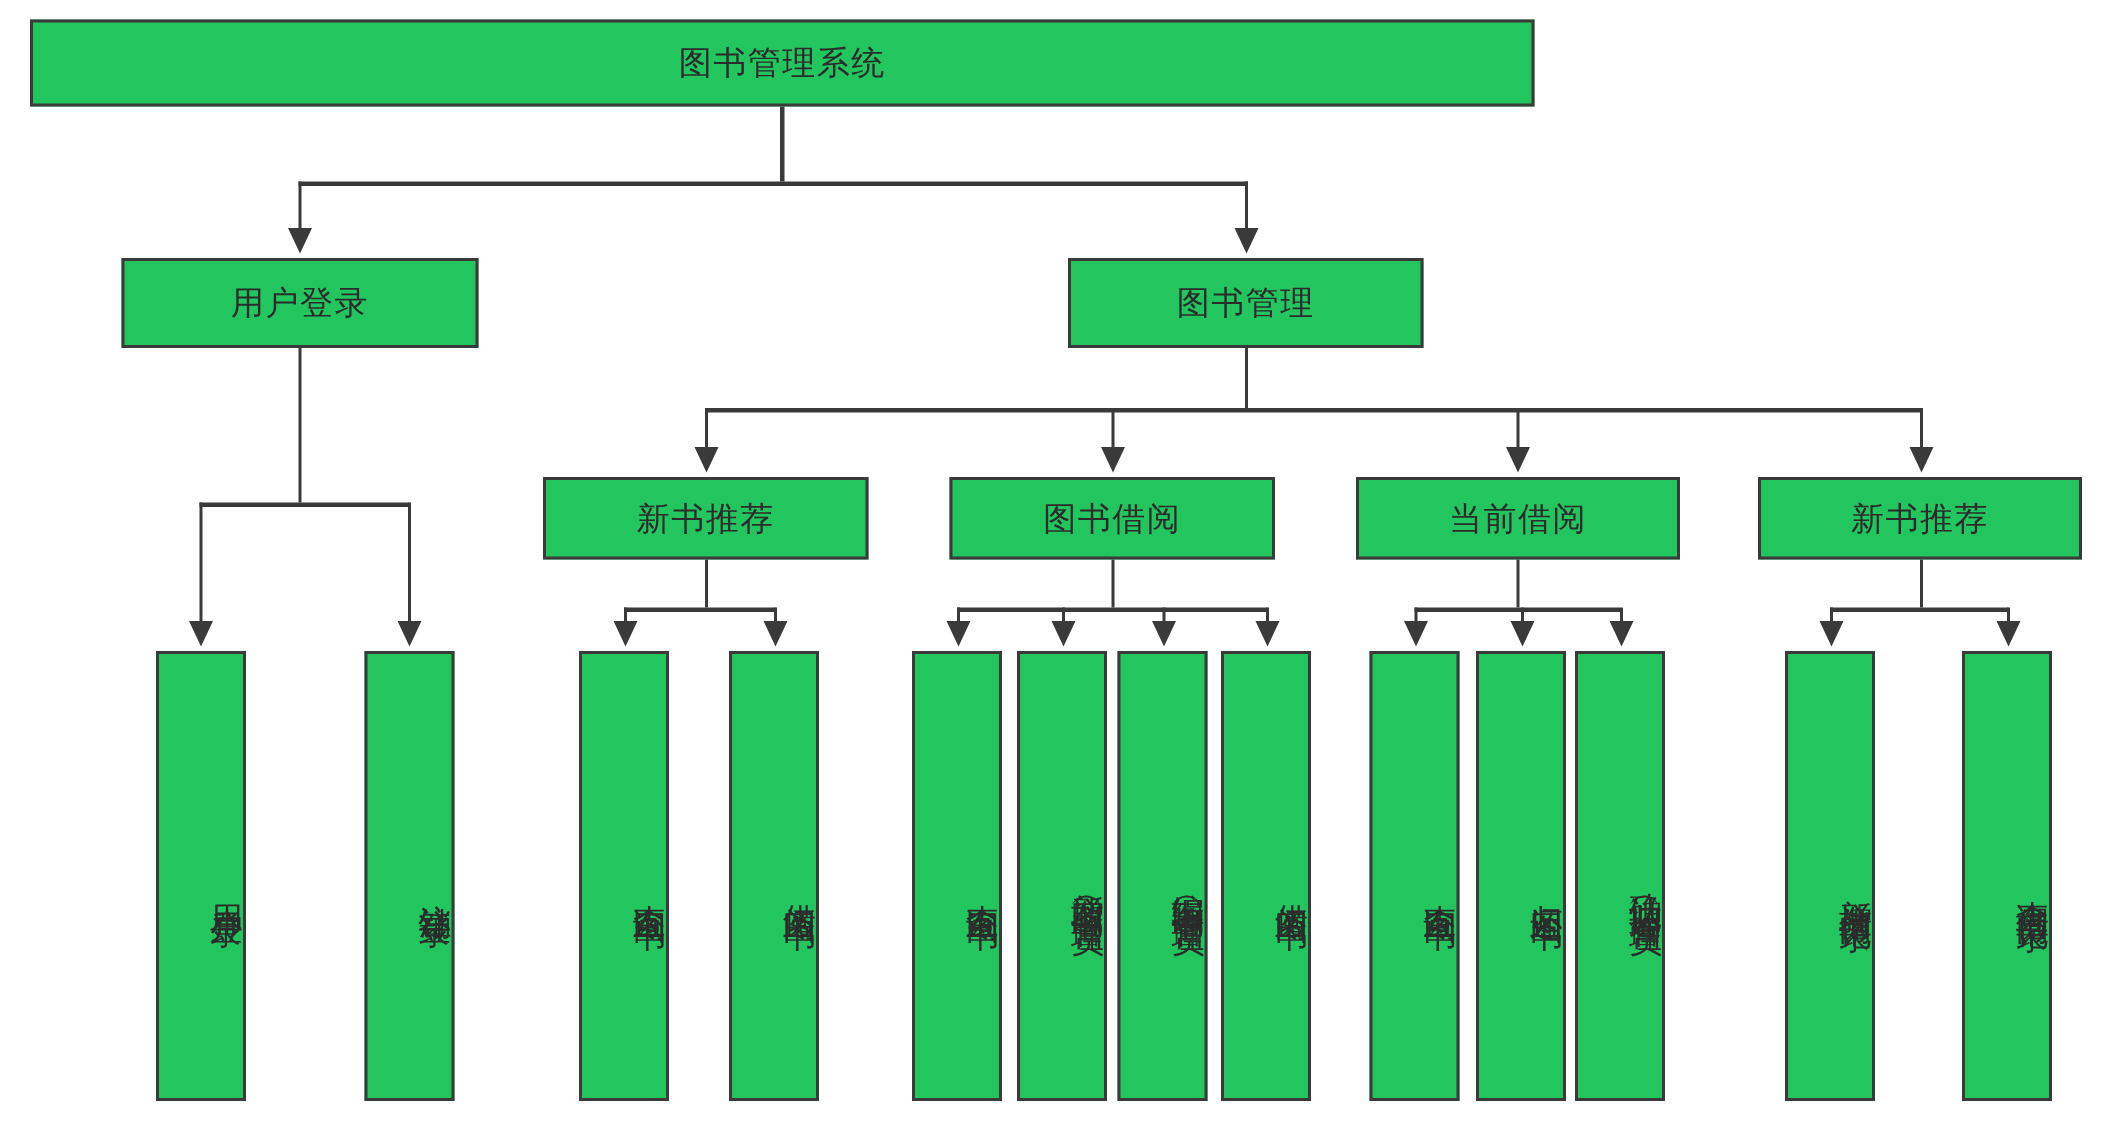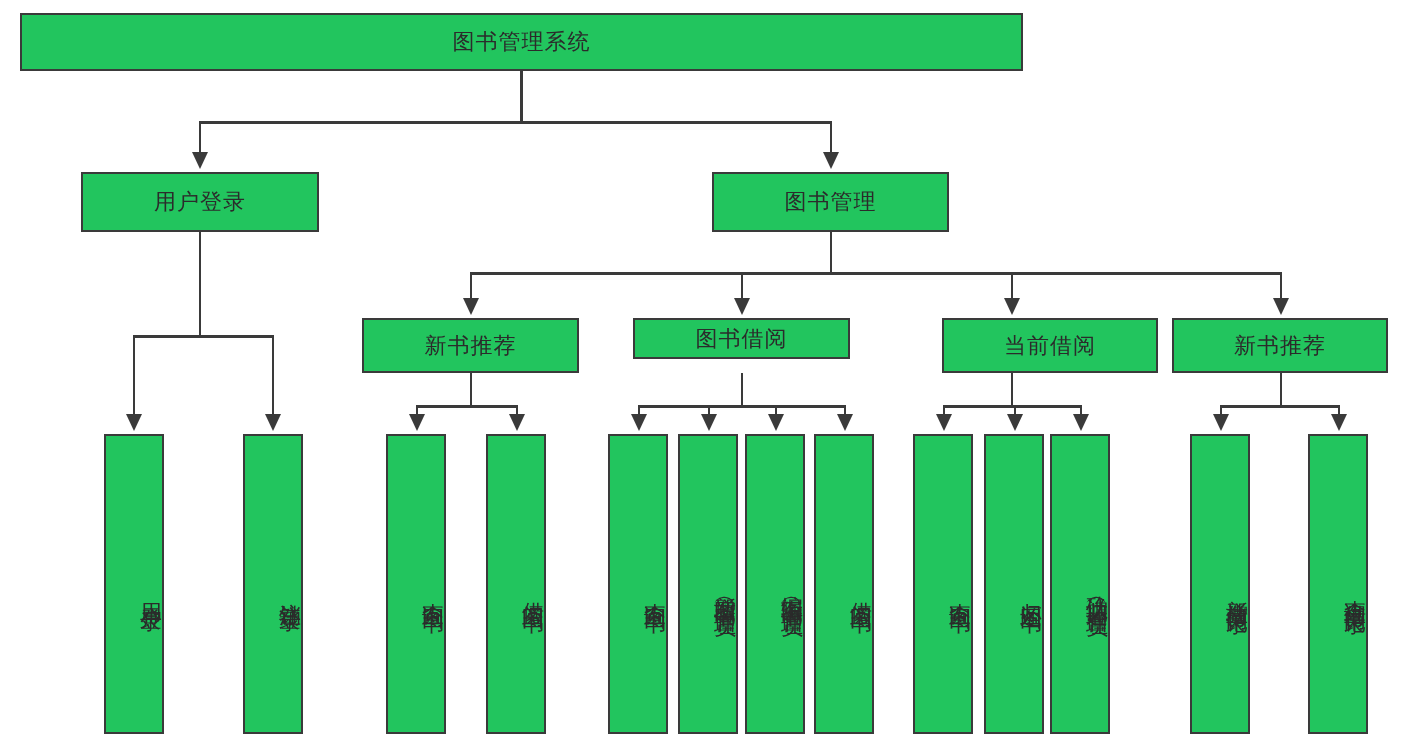--- a/index.html
+++ b/index.html
@@ -150,24 +150,24 @@
   <div class="node horiz" style="left:81px; top:172px; width:238px; height:60px;">
     <span class="label">用户登录</span>
   </div>
   <div class="node horiz" style="left:712px; top:172px; width:237px; height:60px;">
     <span class="label">图书管理</span>
   </div>
 
   <div class="node horiz" style="left:362px; top:318px; width:217px; height:55px;">
     <span class="label">新书推荐</span>
   </div>
-  <div class="node horiz" style="left:633px; top:318px; width:217px; height:41px;">
+  <div class="node horiz" style="left:633px; top:318px; width:217px; height:55px;">
     <span class="label">图书借阅</span>
   </div>
-  <div class="node horiz" style="left:942px; top:318px; width:216px; height:55px;">
+  <div class="node horiz" style="left:904px; top:318px; width:216px; height:55px;">
     <span class="label">当前借阅</span>
   </div>
   <div class="node horiz" style="left:1172px; top:318px; width:216px; height:55px;">
     <span class="label">新书推荐</span>
   </div>
 
   <div class="node vert" style="left:104px; top:434px; width:60px; height:300px;">
     <span class="label">用户登录</span>
   </div>
   <div class="node vert" style="left:243px; top:434px; width:60px; height:300px;">

